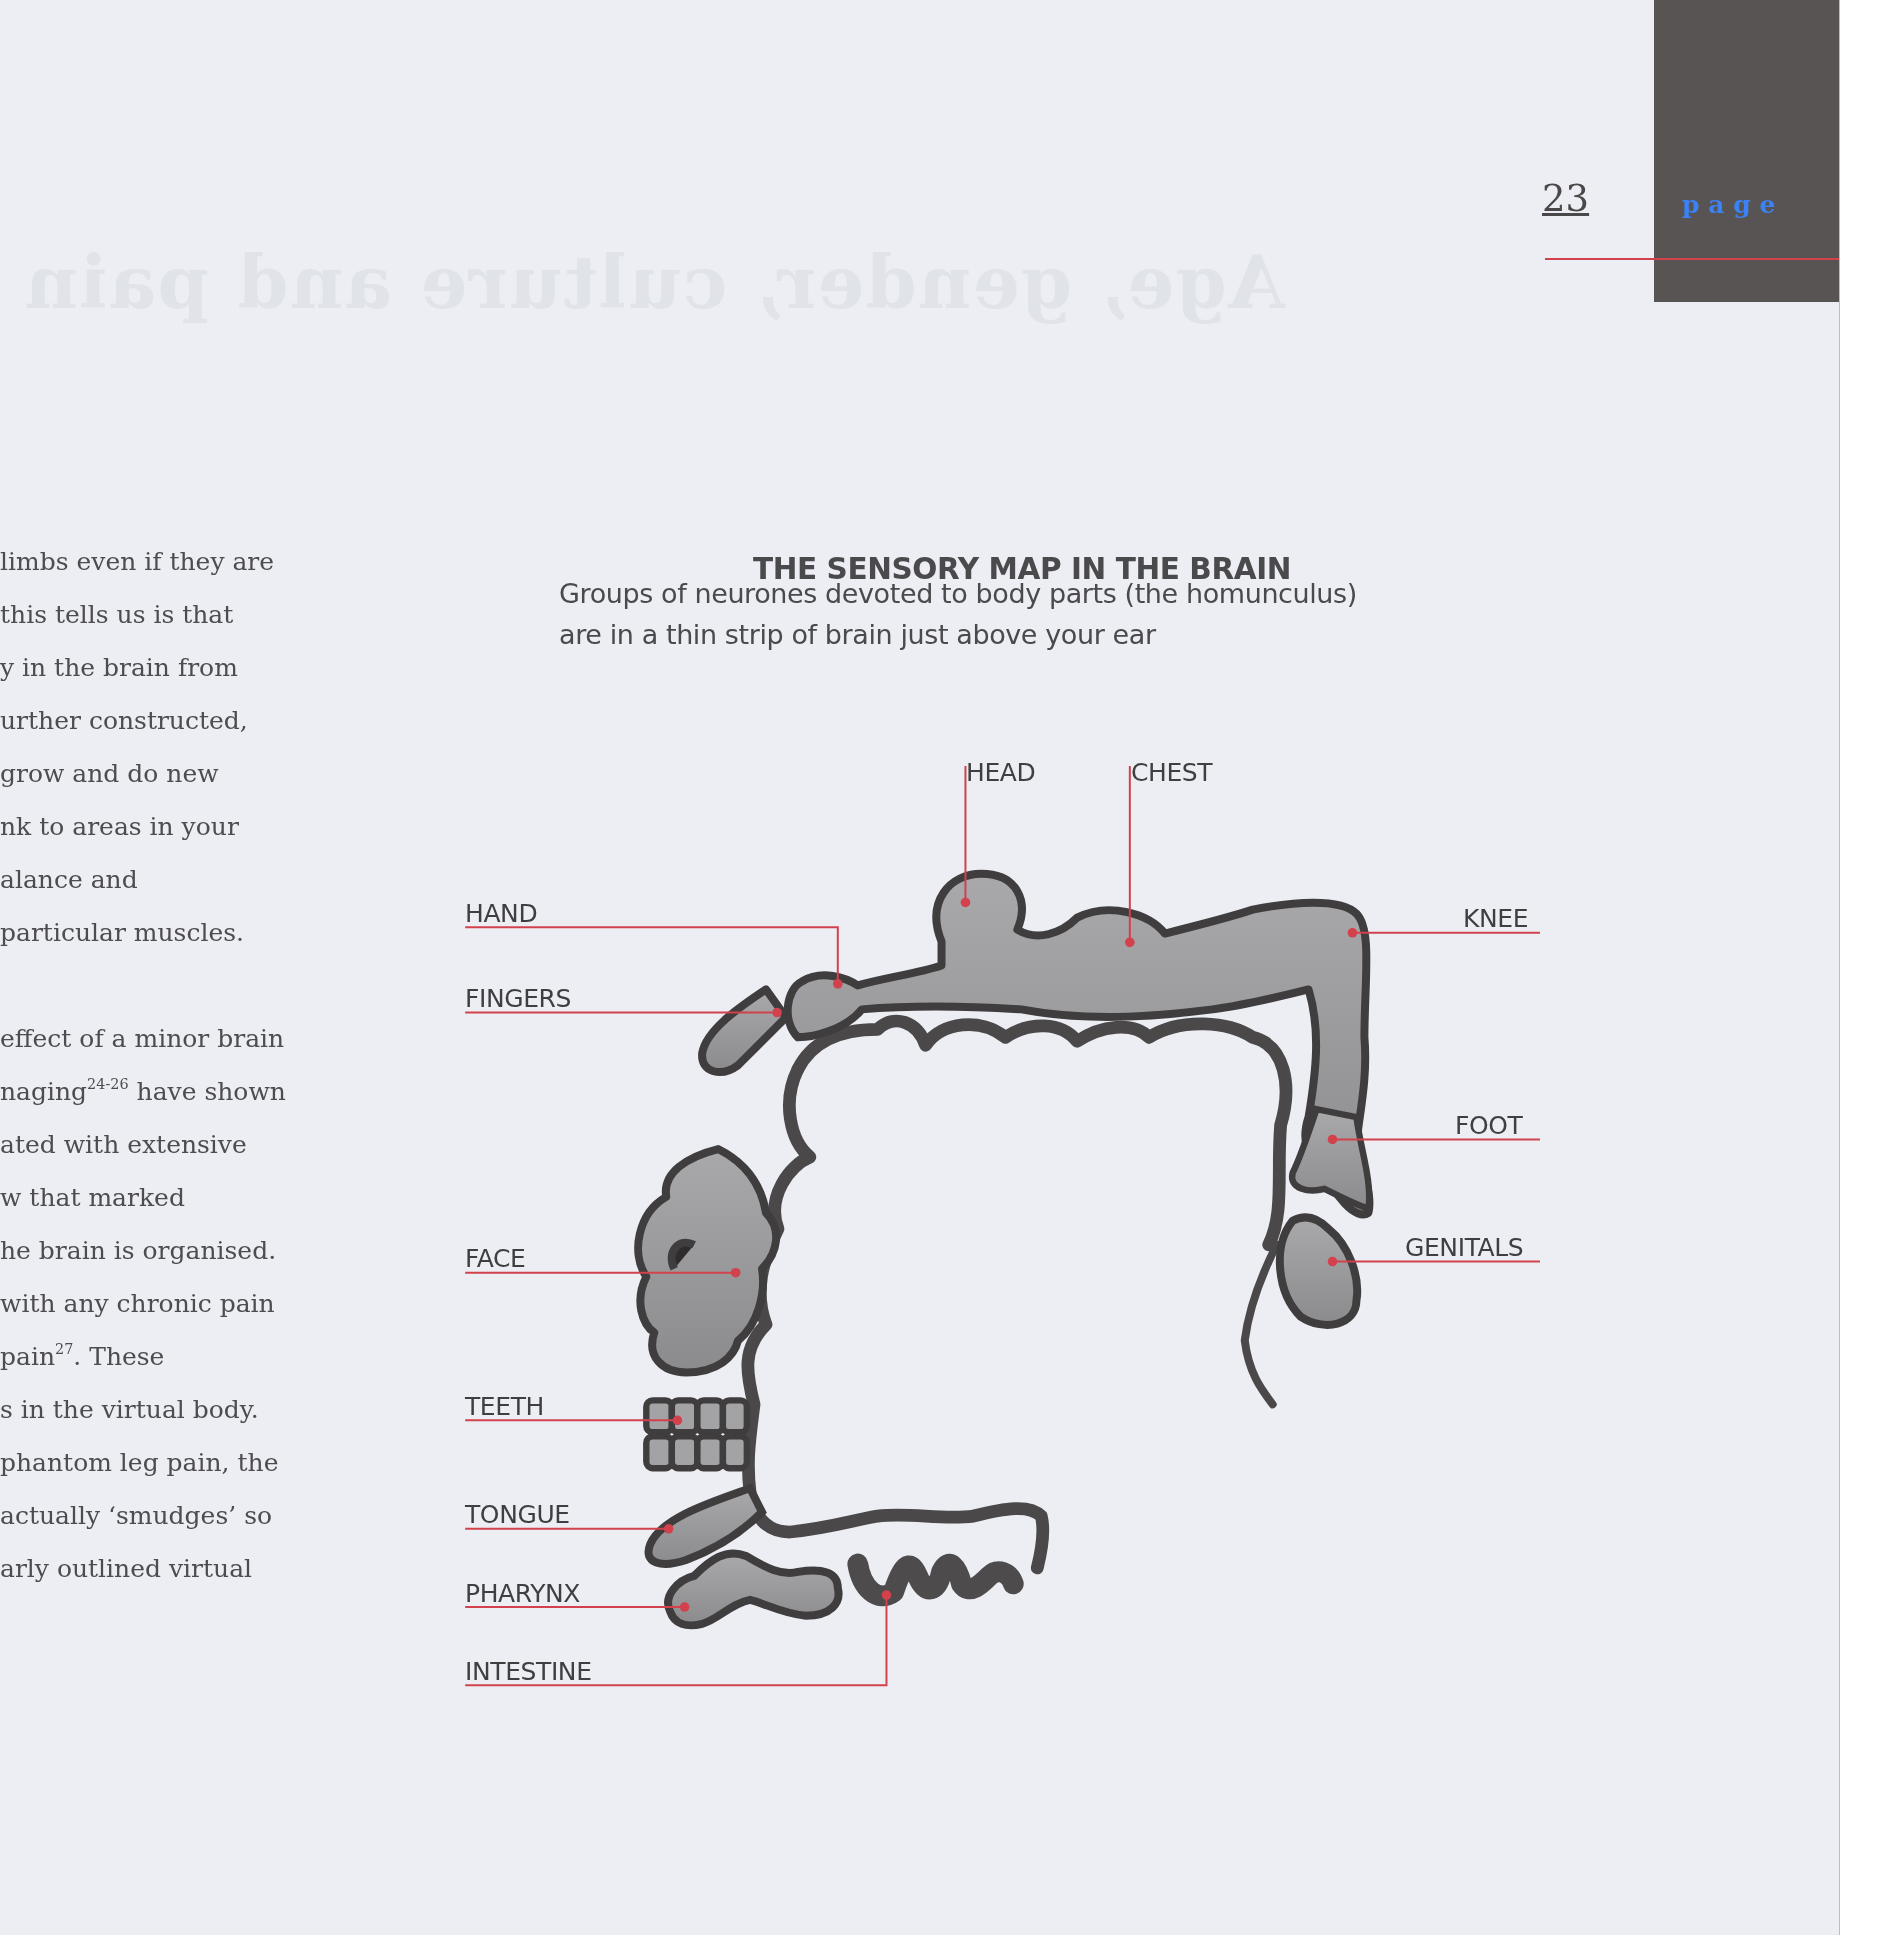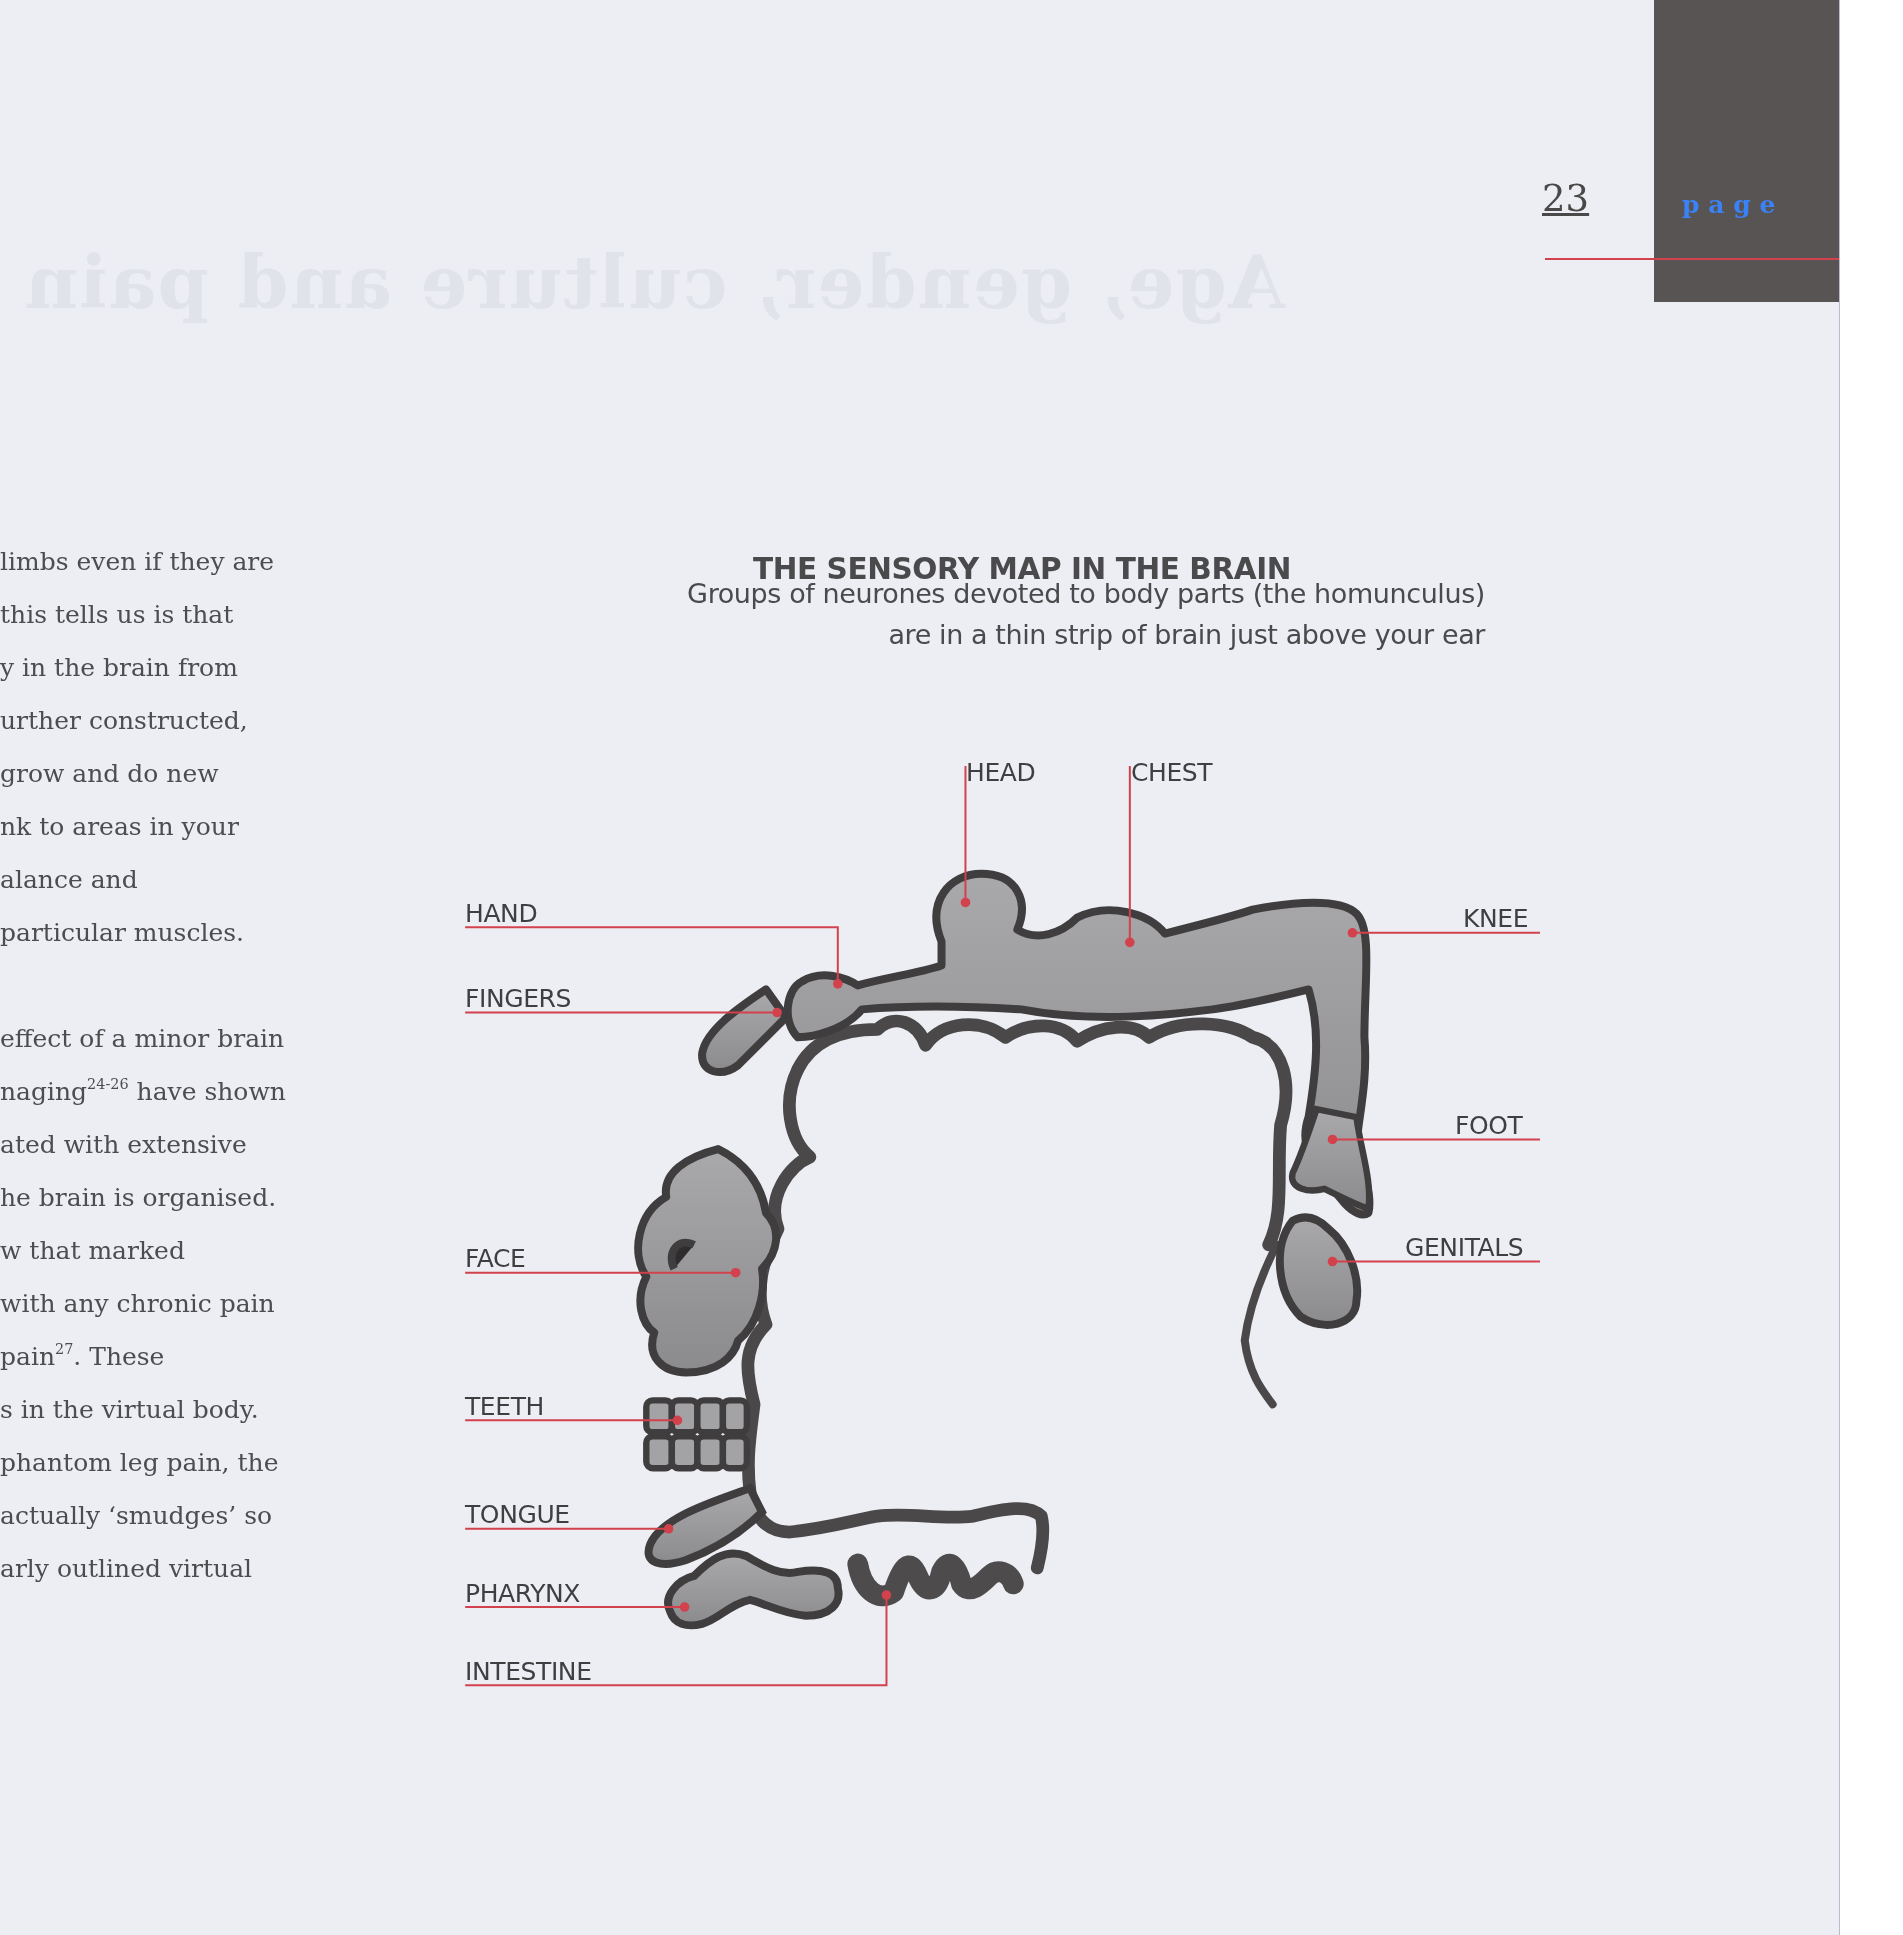--- a/index.html
+++ b/index.html
@@ -43,21 +43,21 @@
     height: 53px; line-height: 53px; white-space: nowrap;
   }
   .body-line.gap { height: 53px; }
   sup { font-size: 14.4px; line-height: 0; position: relative; top: -1.6px; }
   .fig-title {
     position: absolute; left: 575px; top: 536px; width: 894px; text-align: center;
     font-family: "DejaVu Sans", sans-serif; font-weight: bold; font-size: 29.5px;
     color: #4a494b; letter-spacing: -0.4px; margin-top: 16px;
   }
   .fig-sub {
-    position: absolute; left: 559px; width: 926px; text-align: right;
+    position: absolute; left: 559px; width: 926px; text-align: left;
     font-family: "DejaVu Sans", sans-serif; font-size: 27px; color: #4a494b;
     letter-spacing: -0.4px;
   }
   .label {
     position: absolute; font-family: "DejaVu Sans", sans-serif; font-size: 25px;
     color: #3f3e40; letter-spacing: -0.4px; white-space: nowrap;
   }
   svg.figure { position: absolute; left: 0; top: 0; }
 </style>
 </head>
@@ -78,22 +78,22 @@
   <div class="body-line">y in the brain from</div>
   <div class="body-line">urther constructed,</div>
   <div class="body-line">grow and do new</div>
   <div class="body-line">nk to areas in your</div>
   <div class="body-line">alance and</div>
   <div class="body-line"> particular muscles.</div>
   <div class="body-line gap"></div>
   <div class="body-line">effect of a minor brain</div>
   <div class="body-line"><span>naging</span><sup>24-26</sup><span> have shown</span></div>
   <div class="body-line">ated with extensive</div>
+  <div class="body-line">w that marked</div>
   <div class="body-line">he brain is organised.</div>
-  <div class="body-line">w that marked</div>
   <div class="body-line">with any chronic pain</div>
   <div class="body-line"><span> pain</span><sup>27</sup><span>. These</span></div>
   <div class="body-line">s in the virtual body.</div>
   <div class="body-line">phantom leg pain, the</div>
   <div class="body-line"> actually ‘smudges’ so</div>
   <div class="body-line">arly outlined virtual</div>
 </div>
 
 <div class="fig-title">THE SENSORY MAP IN THE BRAIN</div>
 <div class="fig-sub" style="top:578px">Groups of neurones devoted to body parts (the homunculus)</div>

